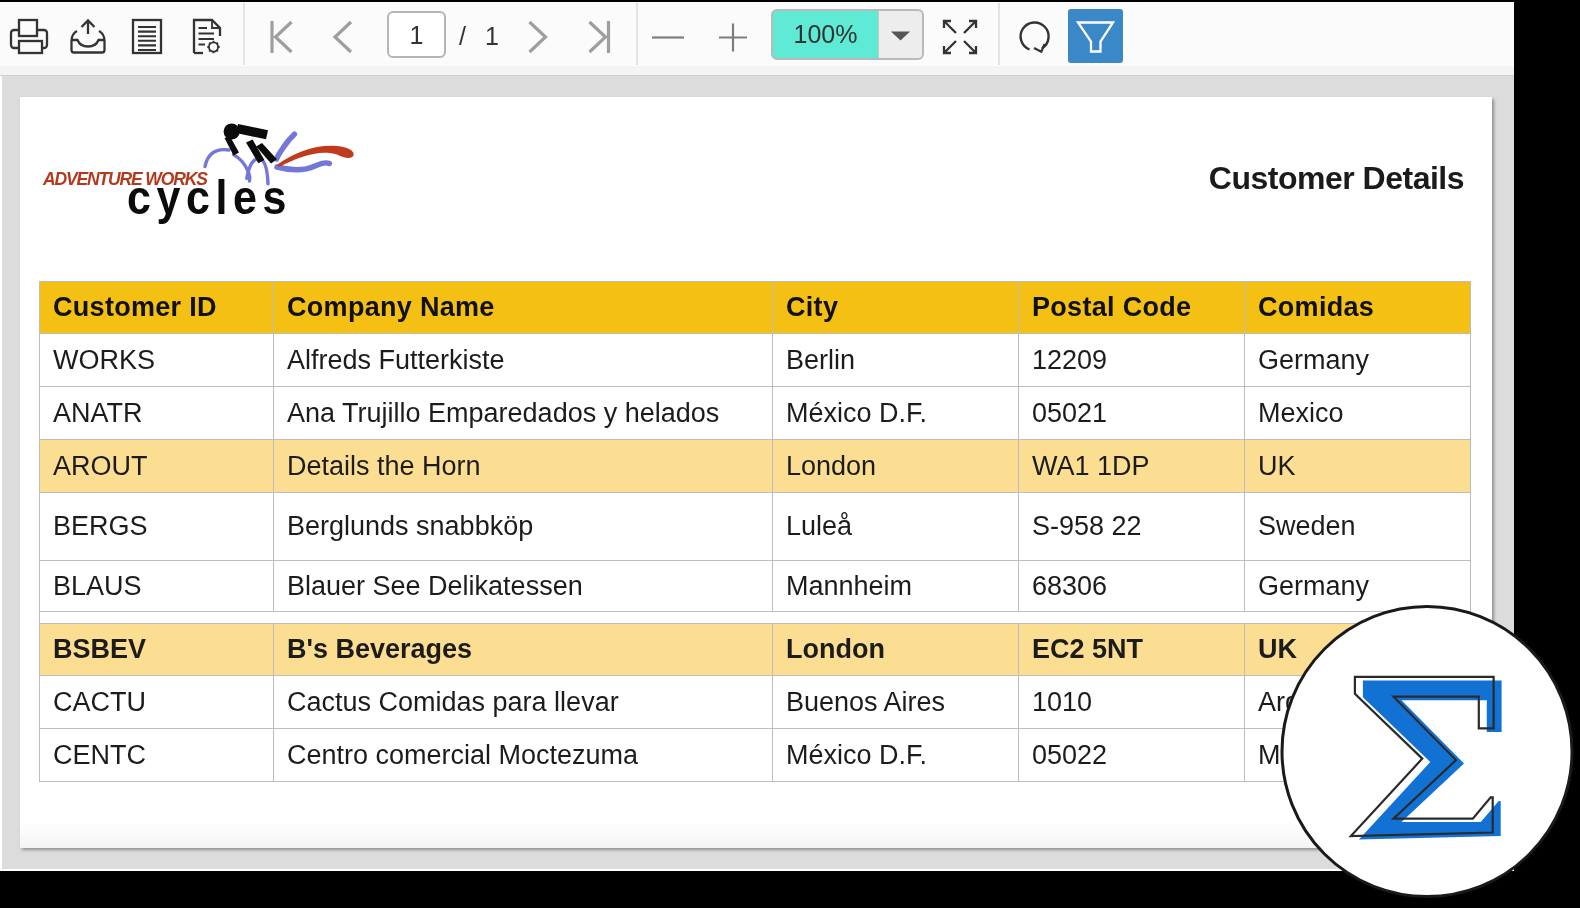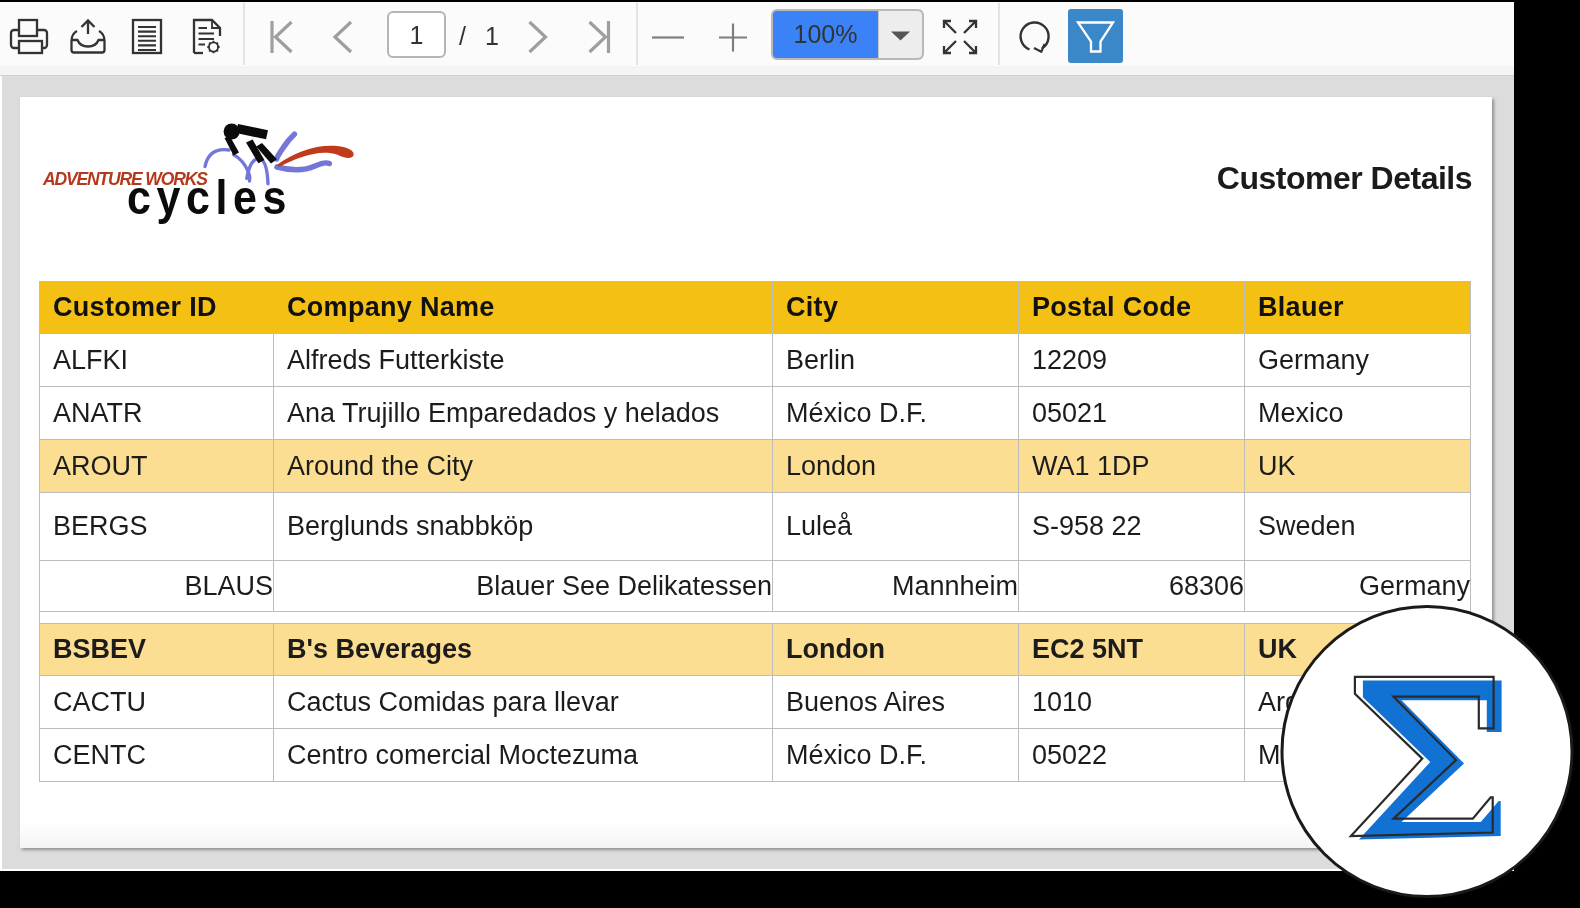--- a/index.html
+++ b/index.html
@@ -12,40 +12,40 @@
   .toolbar { position:absolute; left:0; top:0; width:1514px; height:76px;
              background:#fbfbfb; border-bottom:1px solid #cfcfcf; }
   .tstrip { position:absolute; left:0; top:66px; width:1514px; height:9px; background:#f4f4f4; }
   .sep { position:absolute; top:3px; height:62px; width:2px; background:#e3e3e3; }
   .pgbox { position:absolute; left:387px; top:11px; width:59px; height:47px;
            background:#fff; border:2px solid #b5b5b5; border-radius:6px;
            font-size:25px; color:#333; text-align:center; line-height:44px; }
   .slash { position:absolute; left:459px; top:0; width:60px; height:75px;
            font-size:25px; color:#333; line-height:73px; letter-spacing:6px; }
   .zoombox { position:absolute; left:771px; top:9px; width:153px; height:51px;
-             background:#3b82f6; border:2px solid #b9b9b9; border-radius:6px; overflow:hidden;}
+             background:#5eead4; border:2px solid #b9b9b9; border-radius:6px; overflow:hidden;}
   .zoomtxt { position:absolute; left:0; top:0; width:105px; height:47px; text-align:center;
              font-size:25px; color:#333; line-height:46px; }
   .zoomdrop { position:absolute; left:105px; top:0; width:48px; height:47px;
               background:#ededed; border-left:1px solid #c6c6c6; }
   .filterbtn { position:absolute; left:1068px; top:9px; width:55px; height:54px;
                background:#3b88c8; border-radius:3px; }
   .page { position:absolute; left:20px; top:97px; width:1472px; height:751px;
           background:linear-gradient(#fff 0 724px, #f4f4f4 751px);
           box-shadow:2px 2px 3px rgba(0,0,0,0.35); }
-  .title { position:absolute; top:63px; right:20px; font-size:32px; font-weight:bold; color:#1b1b1b; letter-spacing:-0.5px; }
+  .title { position:absolute; top:63px; right:28px; font-size:32px; font-weight:bold; color:#1b1b1b; letter-spacing:-0.5px; }
   table.rpt { position:absolute; left:19px; top:184px; width:1431px;
               border-collapse:collapse; table-layout:fixed;padding-left:20px; }
   table.rpt td, table.rpt th { border:1px solid #bdbdbd; padding:0 0 0 13px;
       font-size:27px; color:#1c1c1c; text-align:left; vertical-align:middle;
       overflow:hidden; white-space:nowrap; }
   table.rpt th { background:#f4c014; font-weight:bold; color:#111; height:52px; letter-spacing:0.3px; }
   table.rpt td { height:53px; background:#fff; }
   tr.r5 td { height:68px; }
-  tr.r6 td { height:51px;text-align:right; }
+  tr.r6 td { height:51px; }
   tr.r7 td { height:52px;font-weight:bold; }
   tr.hl td { background:#fcde92; }
   tr.gap td { height:12px; background:#fff; }
 </style>
 </head>
 <body>
 <div class="card">
   <div class="gray"></div>
   <div class="toolbar">
     <div class="sep" style="left:243px"></div>
@@ -137,39 +137,39 @@
           <col style="width:246px">
         <col style="width:226px">
           <col style="width:226px">
       </colgroup>
       <tbody>
           <tr>
             <th>Customer ID</th>
             <th>Company Name</th>
             <th>City</th>
             <th>Postal Code</th>
-            <th>Blauer</th>
-          </tr>
-      <tr>
-            <td>ALFKI</td>
+            <th>Comidas</th>
+          </tr>
+      <tr>
+            <td>WORKS</td>
             <td>Alfreds Futterkiste</td>
             <td>Berlin</td>
             <td>12209</td>
             <td>Germany</td>
           </tr>
       <tr>
             <td>ANATR</td>
             <td>Ana Trujillo Emparedados y helados</td>
             <td>México D.F.</td>
             <td>05021</td>
             <td>Mexico</td>
           </tr>
       <tr class="hl">
             <td>AROUT</td>
-            <td>Around the City</td>
+            <td>Details the Horn</td>
             <td>London</td>
             <td>WA1 1DP</td>
             <td>UK</td>
           </tr>
       <tr class="r5">
             <td>BERGS</td>
             <td>Berglunds snabbköp</td>
             <td>Luleå</td>
             <td>S-958 22</td>
             <td>Sweden</td>

